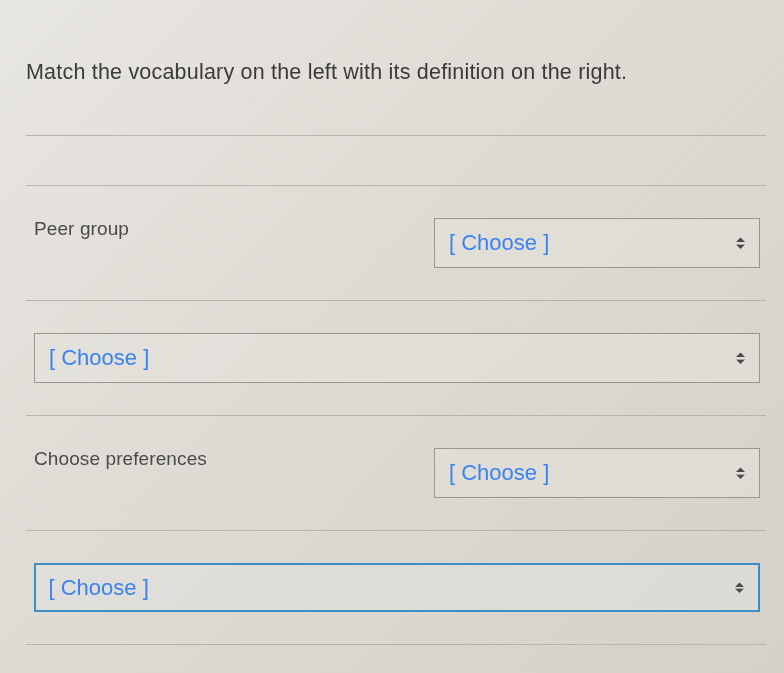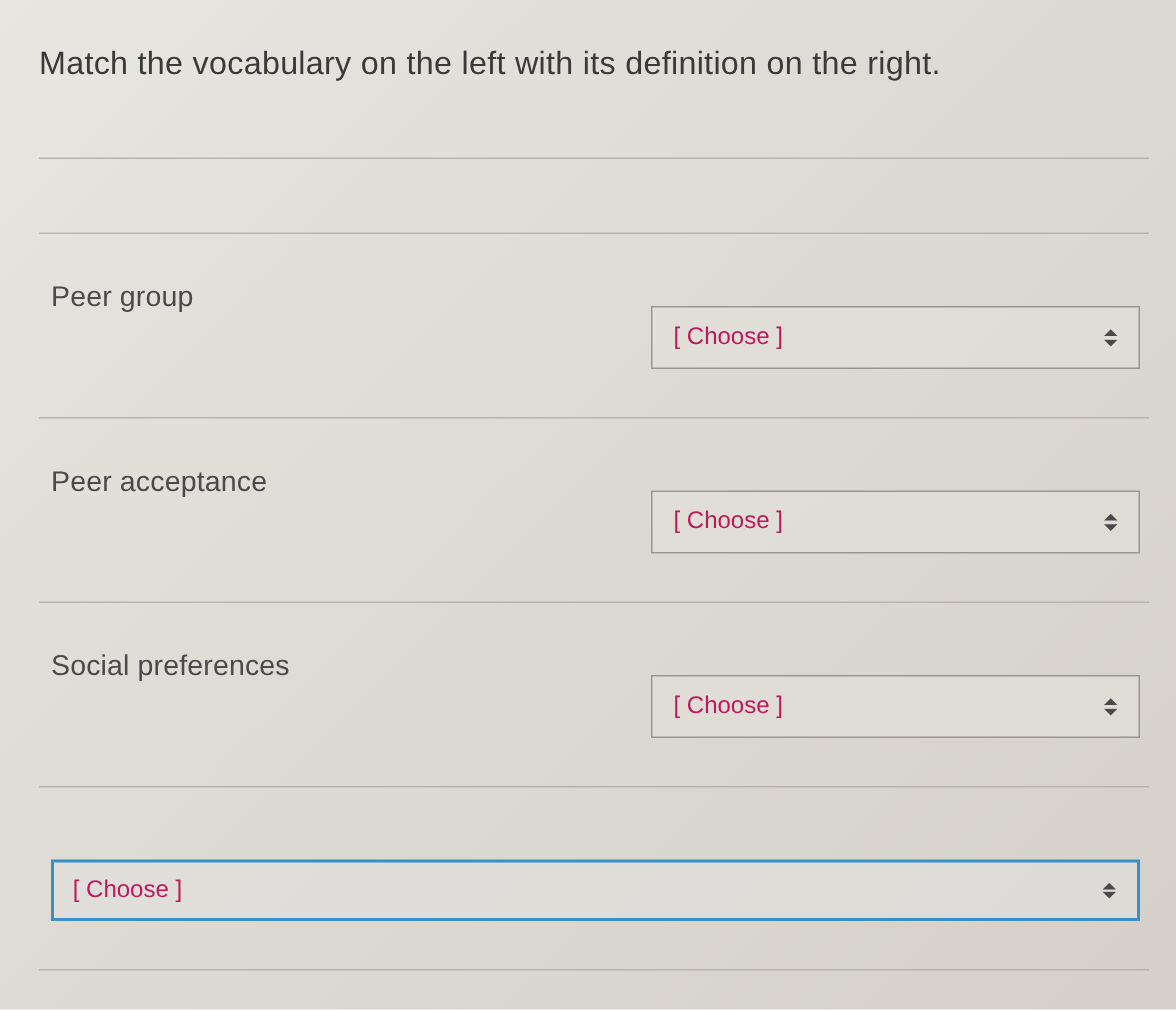--- a/index.html
+++ b/index.html
@@ -14,20 +14,21 @@
       font-family: "Helvetica Neue", Helvetica, Arial, sans-serif;
       padding: 30px 18px 0 26px;
       overflow: hidden;
     }
     .prompt {
       font-size: 21.5px;
       color: #3a3a3a;
       margin-bottom: 50px;
       letter-spacing: 0.2px;
       font-weight: 400;
+      margin-top: 30px;
     }
     .panel {
       border-top: 1px solid #b8b4ad;
     }
     .spacer-row {
       height: 50px;
       border-bottom: 1px solid #b8b4ad;
     }
     .row {
       display: flex;
@@ -47,25 +48,24 @@
     }
     .select {
       flex: 1;
       position: relative;
     }
     .select-box {
       width: 100%;
       border: 1px solid #9a968f;
       background: rgba(230,228,222,0.5);
       padding: 11px 40px 11px 14px;
-      font-size: 16px;
-      color: #be185d;
+      font-size: 22px;
+      color: #3b82f6;
       cursor: pointer;
       position: relative;
-      margin-top: 16px;
     }
     .select-box.focused {
       border: 2.5px solid #3b8fc4;
       padding: 9.5px 38.5px 9.5px 12.5px;
       background: rgba(225,225,222,0.6);
     }
     .arrows {
       position: absolute;
       right: 14px;
       top: 50%;
@@ -101,38 +101,37 @@
             </svg>
           <svg viewBox="0 0 10 5">
               <path d="M0 0 L5 5 L10 0 Z" fill="#4a4a4a"></path>
             </svg>
         </span>
       </div>
     </div>
   </div>
 
   <div class="row">
-    <div class="term">Peer acceptance</div>
     <div class="select">
       <div class="select-box">
         <span>[ Choose ]</span>
         <span class="arrows">
           <svg viewBox="0 0 10 5">
               <path d="M0 5 L5 0 L10 5 Z" fill="#4a4a4a"></path>
             </svg>
           <svg viewBox="0 0 10 5">
               <path d="M0 0 L5 5 L10 0 Z" fill="#4a4a4a"></path>
             </svg>
         </span>
       </div>
     </div>
   </div>
 
   <div class="row">
-    <div class="term">Social preferences</div>
+    <div class="term">Choose preferences</div>
     <div class="select">
       <div class="select-box">
         <span>[ Choose ]</span>
         <span class="arrows">
           <svg viewBox="0 0 10 5">
               <path d="M0 5 L5 0 L10 5 Z" fill="#4a4a4a"></path>
             </svg>
           <svg viewBox="0 0 10 5">
               <path d="M0 0 L5 5 L10 0 Z" fill="#4a4a4a"></path>
             </svg>

